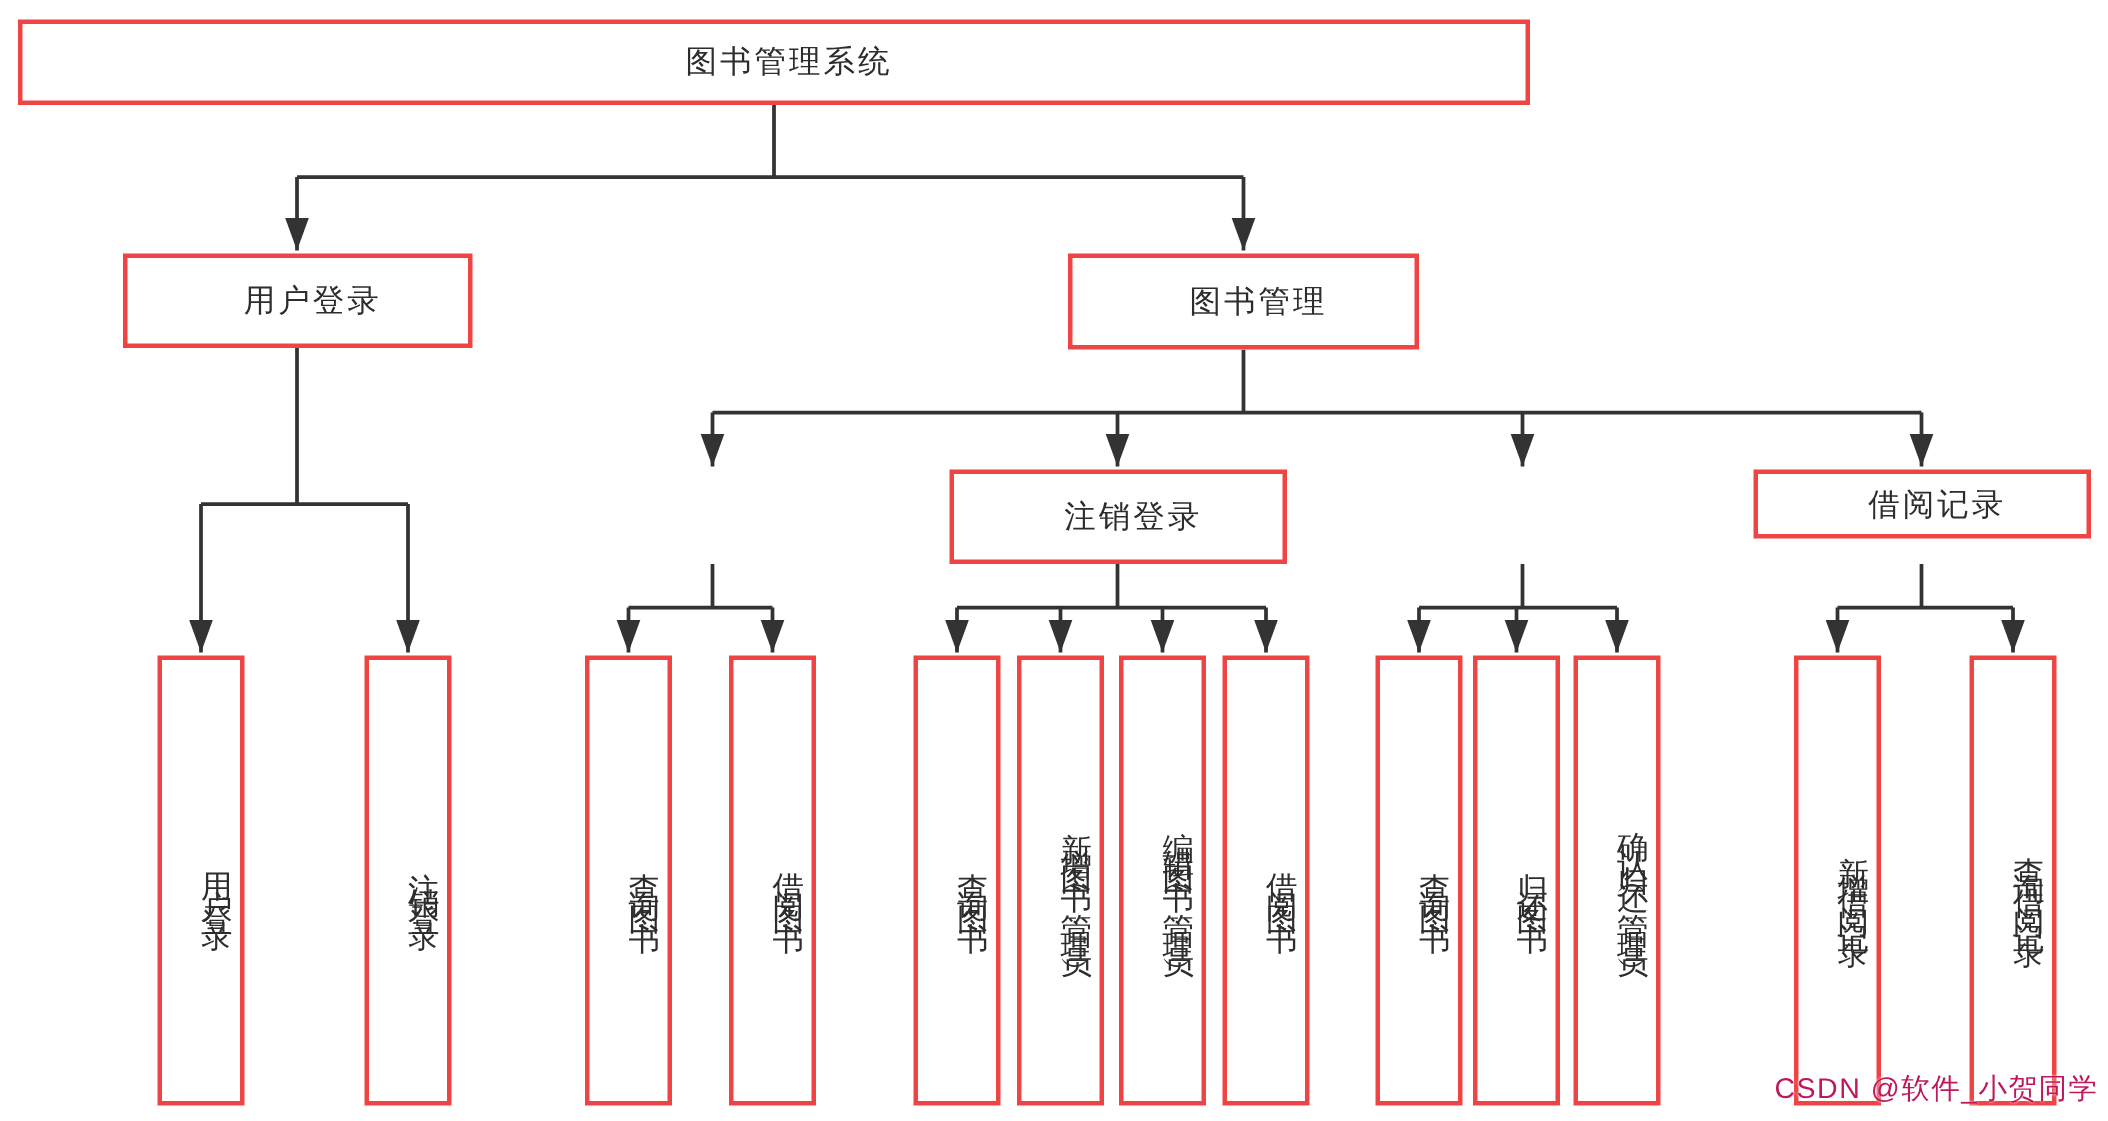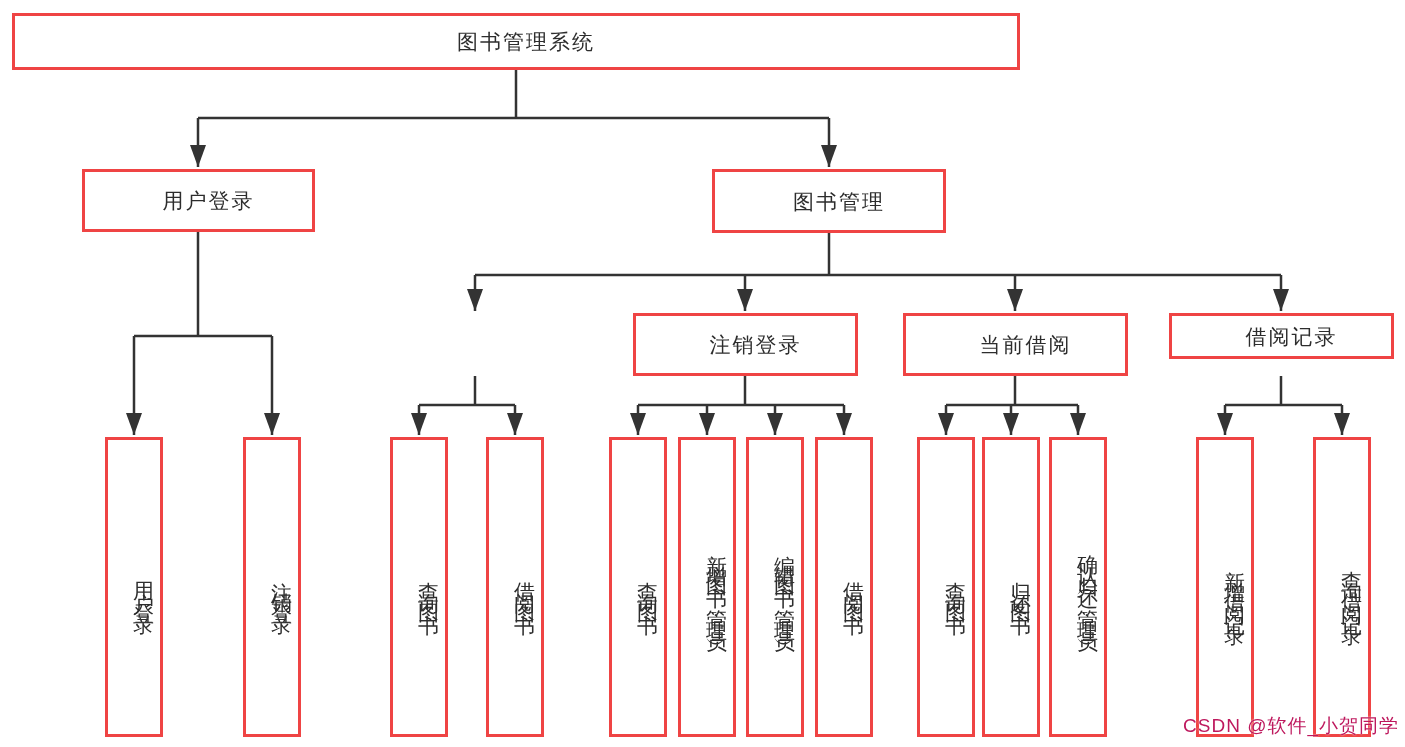--- a/index.html
+++ b/index.html
@@ -101,21 +101,20 @@
       <path d="M1342,405 V435" marker-end="url(#arrow)"></path>
     </g>
   </svg>
 
   <div class="node h-node" style="left:12px;top:13px;width:1008px;height:57px">图书管理系统</div>
 
   <div class="node h-node" style="left:82px;top:169px;width:233px;height:63px">用户登录</div>
   <div class="node h-node" style="left:712px;top:169px;width:234px;height:64px">图书管理</div>
 
   <div class="node h-node" style="left:633px;top:313px;width:225px;height:63px">注销登录</div>
-  <div class="node h-node" style="left:903px;top:313px;width:225px;height:63px">当前借阅</div>
   <div class="node h-node" style="left:1169px;top:313px;width:225px;height:46px">借阅记录</div>
 
   <div class="node v-node" style="left:105px;top:437px;width:58px;height:300px">用户登录</div>
   <div class="node v-node" style="left:243px;top:437px;width:58px;height:300px">注销登录</div>
 
   <div class="node v-node" style="left:390px;top:437px;width:58px;height:300px">查询图书</div>
   <div class="node v-node" style="left:486px;top:437px;width:58px;height:300px">借阅图书</div>
 
   <div class="node v-node" style="left:609px;top:437px;width:58px;height:300px">查询图书</div>
   <div class="node v-node" style="left:678px;top:437px;width:58px;height:300px">新增图书（管理员）</div>

